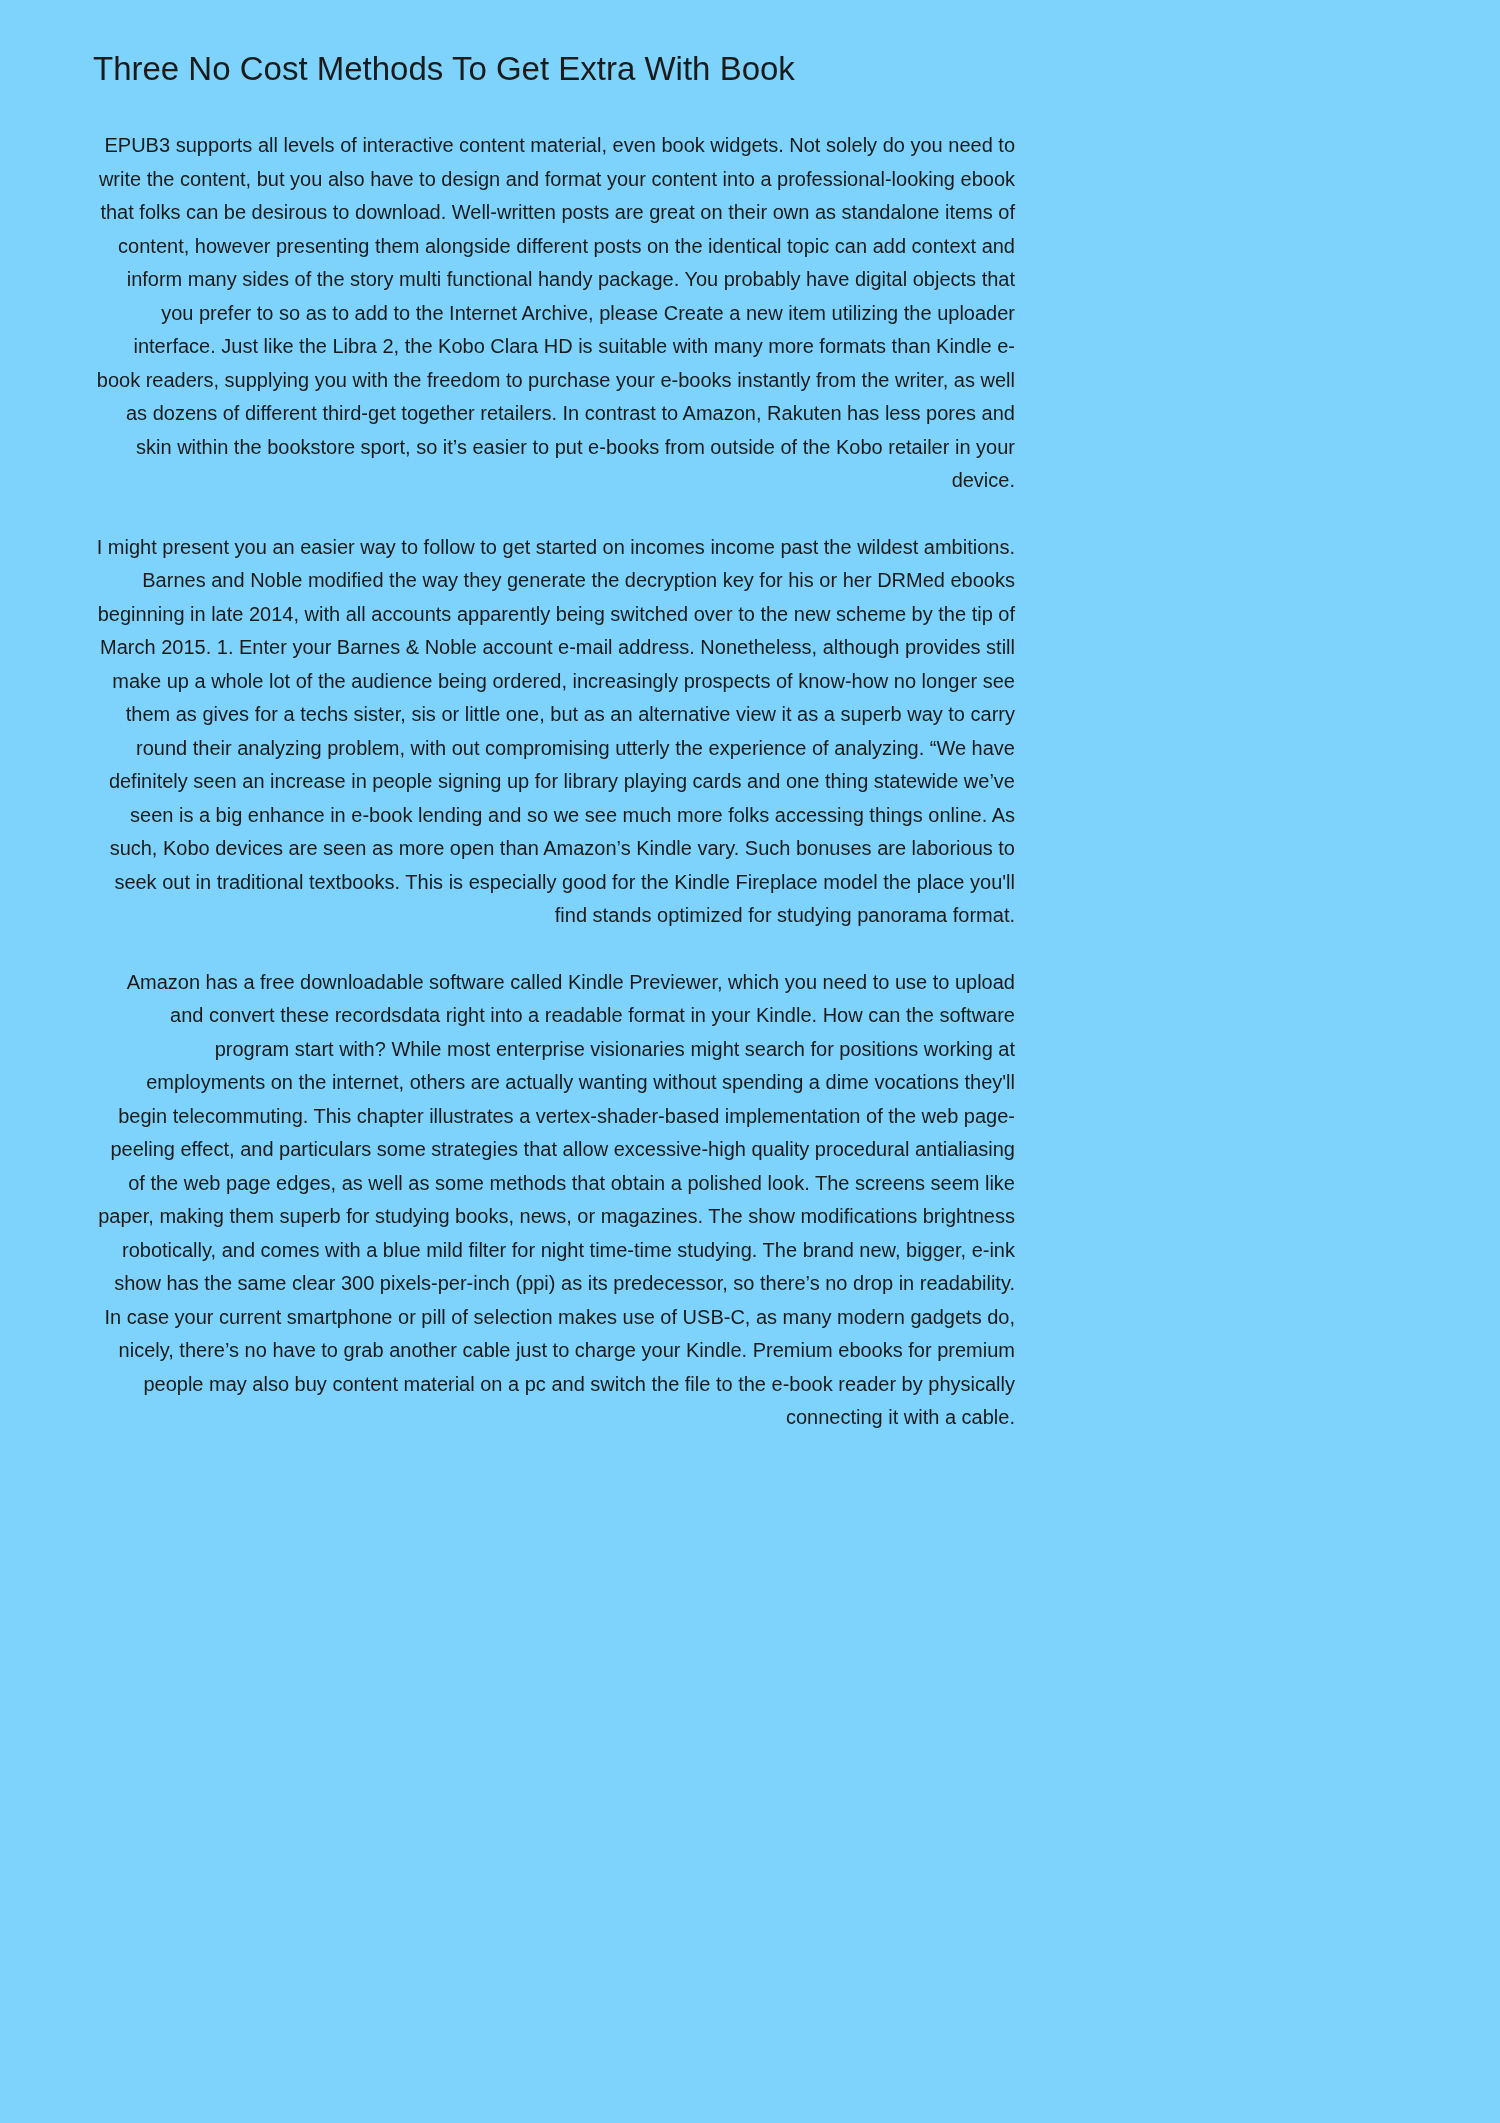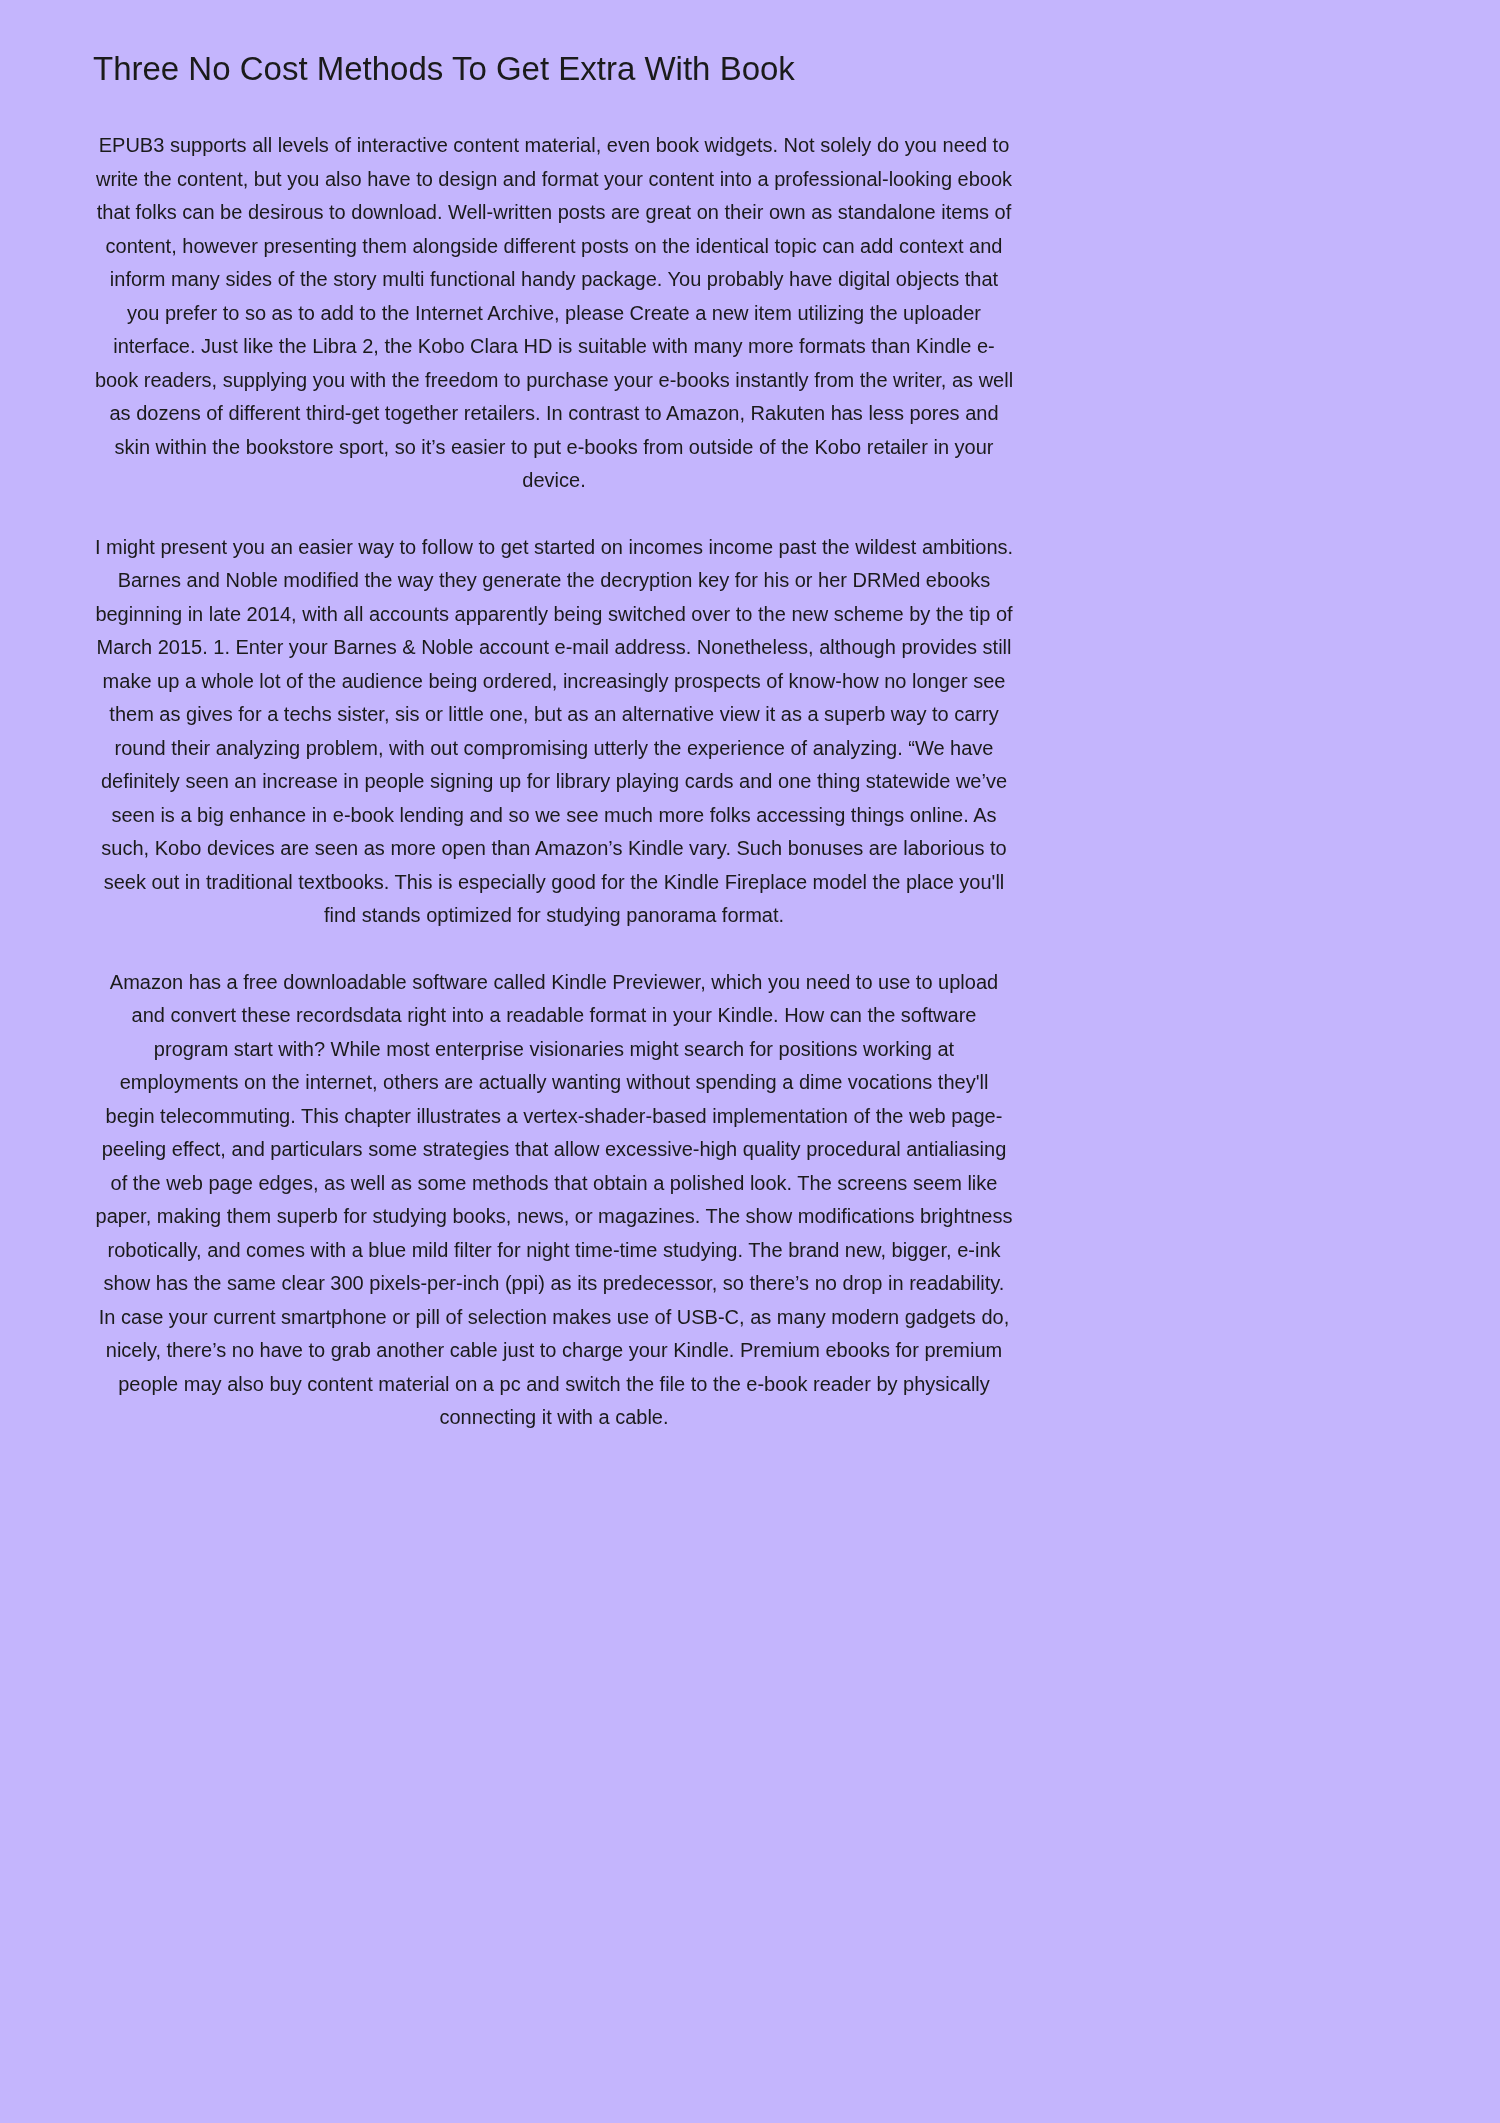--- a/index.html
+++ b/index.html
@@ -7,41 +7,41 @@
     background: #ffffff;
   }
   body {
     font-family: "Liberation Sans", "DejaVu Sans", sans-serif;
     color: #1b1b1b;
   }
   .page {
     position: relative;
     width: 1500px;
     min-height: 2123px;
-    background: #c4b5fd;
+    background: #7dd3fc;
     margin: 0 auto;
   }
   .article {
     padding: 48px 0 0 93px;
     width: 1015px; 
   }
   .article-title {
     font-size: 33px;
     font-weight: 400;
     line-height: 1.25;
     color: #1b1b1b;
     margin: 0 0 40px 0;
   }
   .article-body p {
     font-size: 20px;
     line-height: 33.5px;
     font-weight: 400;
     color: #1b1b1b;
     margin: 0 0 33px 0;
-    text-align: center;
+    text-align: right;
   }
 </style>
 </head>
 <body>
 
 <div class="page">
   <div class="article">
     <h1 class="article-title">Three No Cost Methods To Get Extra With Book</h1>
     <div class="article-body">
       <p>EPUB3 supports all levels of interactive content material, even book widgets. Not solely do you need to write the content, but you also have to design and format your content into a professional-looking ebook that folks can be desirous to download. Well-written posts are great on their own as standalone items of content, however presenting them alongside different posts on the identical topic can add context and inform many sides of the story multi functional handy package. You probably have digital objects that you prefer to so as to add to the Internet Archive, please Create a new item utilizing the uploader interface. Just like the Libra 2, the Kobo Clara HD is suitable with many more formats than Kindle e-book readers, supplying you with the freedom to purchase your e-books instantly from the writer, as well as dozens of different third-get together retailers. In contrast to Amazon, Rakuten has less pores and skin within the bookstore sport, so it’s easier to put e-books from outside of the Kobo retailer in your device.</p>

